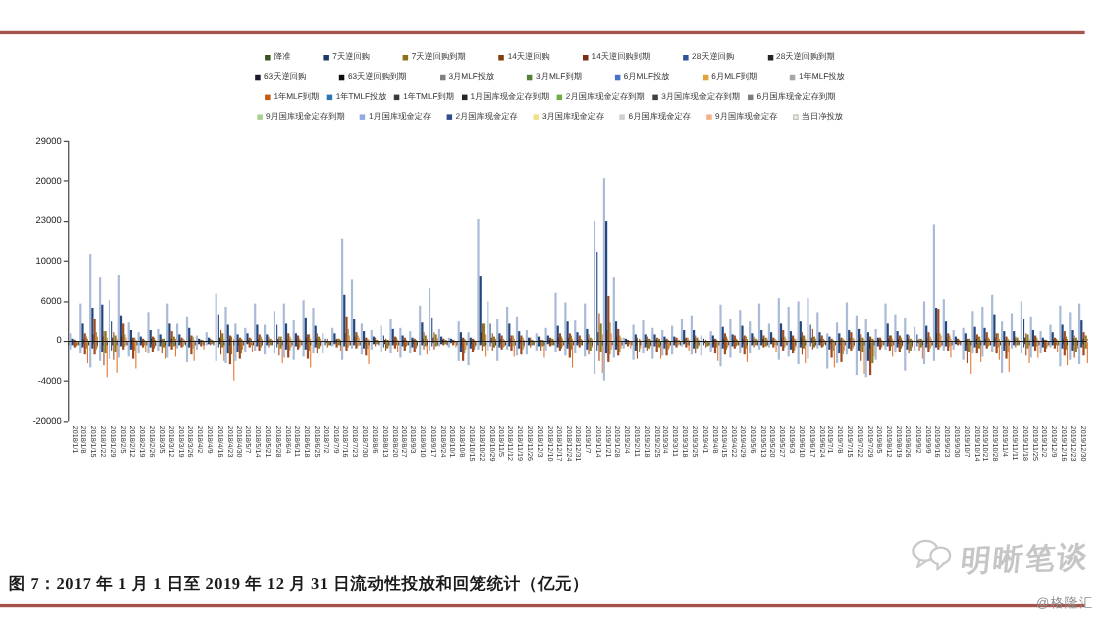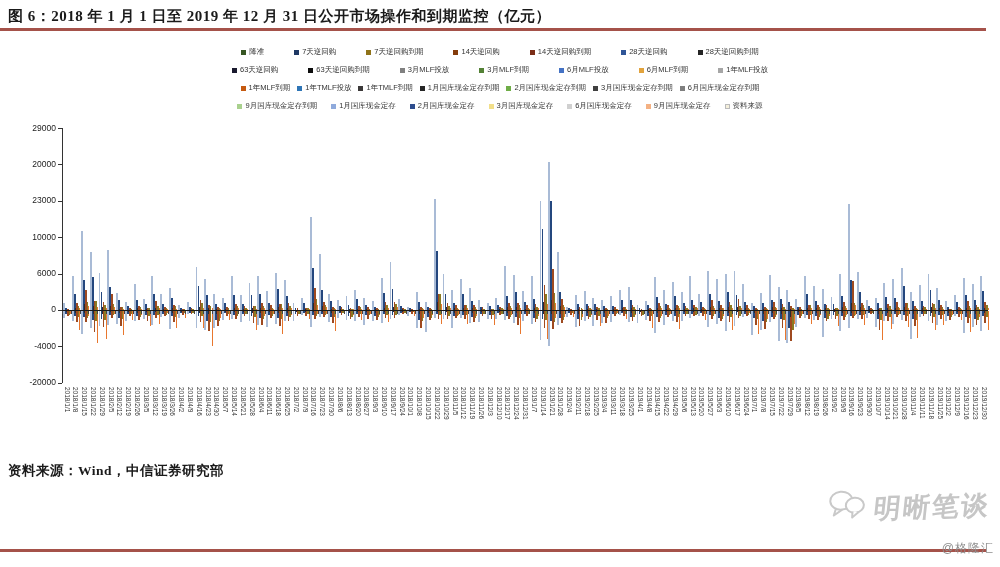--- a/index.html
+++ b/index.html
@@ -42,21 +42,20 @@
   #watermark-icon { margin-right:6px; transform:rotate(-6deg); }
   #watermark-handle {
     position:absolute; right:6px; top:540px; font-size:12px; color:#8f8f8f; letter-spacing:1px;
   }
 </style>
 </head>
 <body>
 
 <div id="page">
 
-  <div class="fig-title" id="fig6-title">图 6：2018 年 1 月 1 日至 2019 年 12 月 31 日公开市场操作和到期监控（亿元）</div>
   <div class="title-rule" id="fig6-rule"></div>
 
   <div id="legend">
       <div class="legend-row" style="gap: 30px;">
         <span class="legend-item">
           <span class="legend-swatch" style="background: rgb(55, 86, 35);"></span>
           <span class="legend-label">降准</span>
         </span>
         <span class="legend-item">
           <span class="legend-swatch" style="background: rgb(31, 56, 100);"></span>
@@ -163,21 +162,21 @@
         <span class="legend-item">
           <span class="legend-swatch" style="background: rgb(208, 208, 208);"></span>
           <span class="legend-label">6月国库现金定存</span>
         </span>
         <span class="legend-item">
           <span class="legend-swatch" style="background: rgb(244, 177, 131);"></span>
           <span class="legend-label">9月国库现金定存</span>
         </span>
         <span class="legend-item">
           <span class="legend-swatch" style="background: rgb(245, 240, 220); border: 0.5px solid rgb(187, 187, 187);"></span>
-          <span class="legend-label">资料来源</span>
+          <span class="legend-label">当日净投放</span>
         </span>
       </div>
     </div>
 
   <div id="plot">
       <div class="axis" style="left: 62px; top: 128px; width: 1px; height: 255px;"></div>
       <div class="axis" style="left: 58px; top: 128px; width: 4px; height: 1px;"></div>
       <div class="ylab" style="left: 16px; top: 123.5px;">29000</div>
       <div class="axis" style="left: 58px; top: 164.38px; width: 4px; height: 1px;"></div>
       <div class="ylab" style="left: 16px; top: 159.88px;">20000</div>
@@ -1615,22 +1614,22 @@
       <div class="bar" style="left: 986.181px; top: 304.601px; width: 1.4px; height: 5.29864px; background: rgb(138, 122, 35);"></div>
       <div class="bar" style="left: 986.181px; top: 310.9px; width: 1.4px; height: 6.33012px; background: rgb(138, 122, 35);"></div>
       <div class="bar" style="left: 987.581px; top: 308.19px; width: 1px; height: 1.70986px; background: rgb(232, 119, 46);"></div>
       <div class="bar" style="left: 987.581px; top: 310.9px; width: 1px; height: 19.4124px; background: rgb(232, 119, 46);"></div>
       <div class="bar" style="left: 983.581px; top: 307.506px; width: 1px; height: 2.3938px; background: rgb(43, 43, 43);"></div>
       <div class="bar" style="left: 983.581px; top: 310.9px; width: 1px; height: 1.89904px; background: rgb(43, 43, 43);"></div>
       <div class="axis" style="left: 979.181px; top: 310.9px; width: 1px; height: 3px; background: rgb(68, 68, 68);"></div>
       <div class="xlab" style="left: 986.681px; top: 387px;">2019/12/30</div>
     </div>
 
-  <div id="source-line">资料来源：Wind，中信证券研究部</div>
 
+  <div class="fig-title" id="fig7-title">图 7：2017 年 1 月 1 日至 2019 年 12 月 31 日流动性投放和回笼统计（亿元）</div>
   <div class="title-rule" id="fig7-rule"></div>
 
   <div id="watermark">
     <span id="watermark-icon">
       <svg width="40" height="34" viewBox="0 0 40 34">
         <ellipse cx="14" cy="12" rx="11" ry="9" fill="none" stroke="#c9c9c9" stroke-width="2"></ellipse>
         <path d="M8 19 L5 26 L14 21" fill="none" stroke="#c9c9c9" stroke-width="2" stroke-linejoin="round"></path>
         <ellipse cx="27" cy="18" rx="9" ry="7.5" fill="#fff" stroke="#c9c9c9" stroke-width="2"></ellipse>
         <path d="M24 24 L23 30 L30 25" fill="#fff" stroke="#c9c9c9" stroke-width="2" stroke-linejoin="round"></path>
       </svg>

